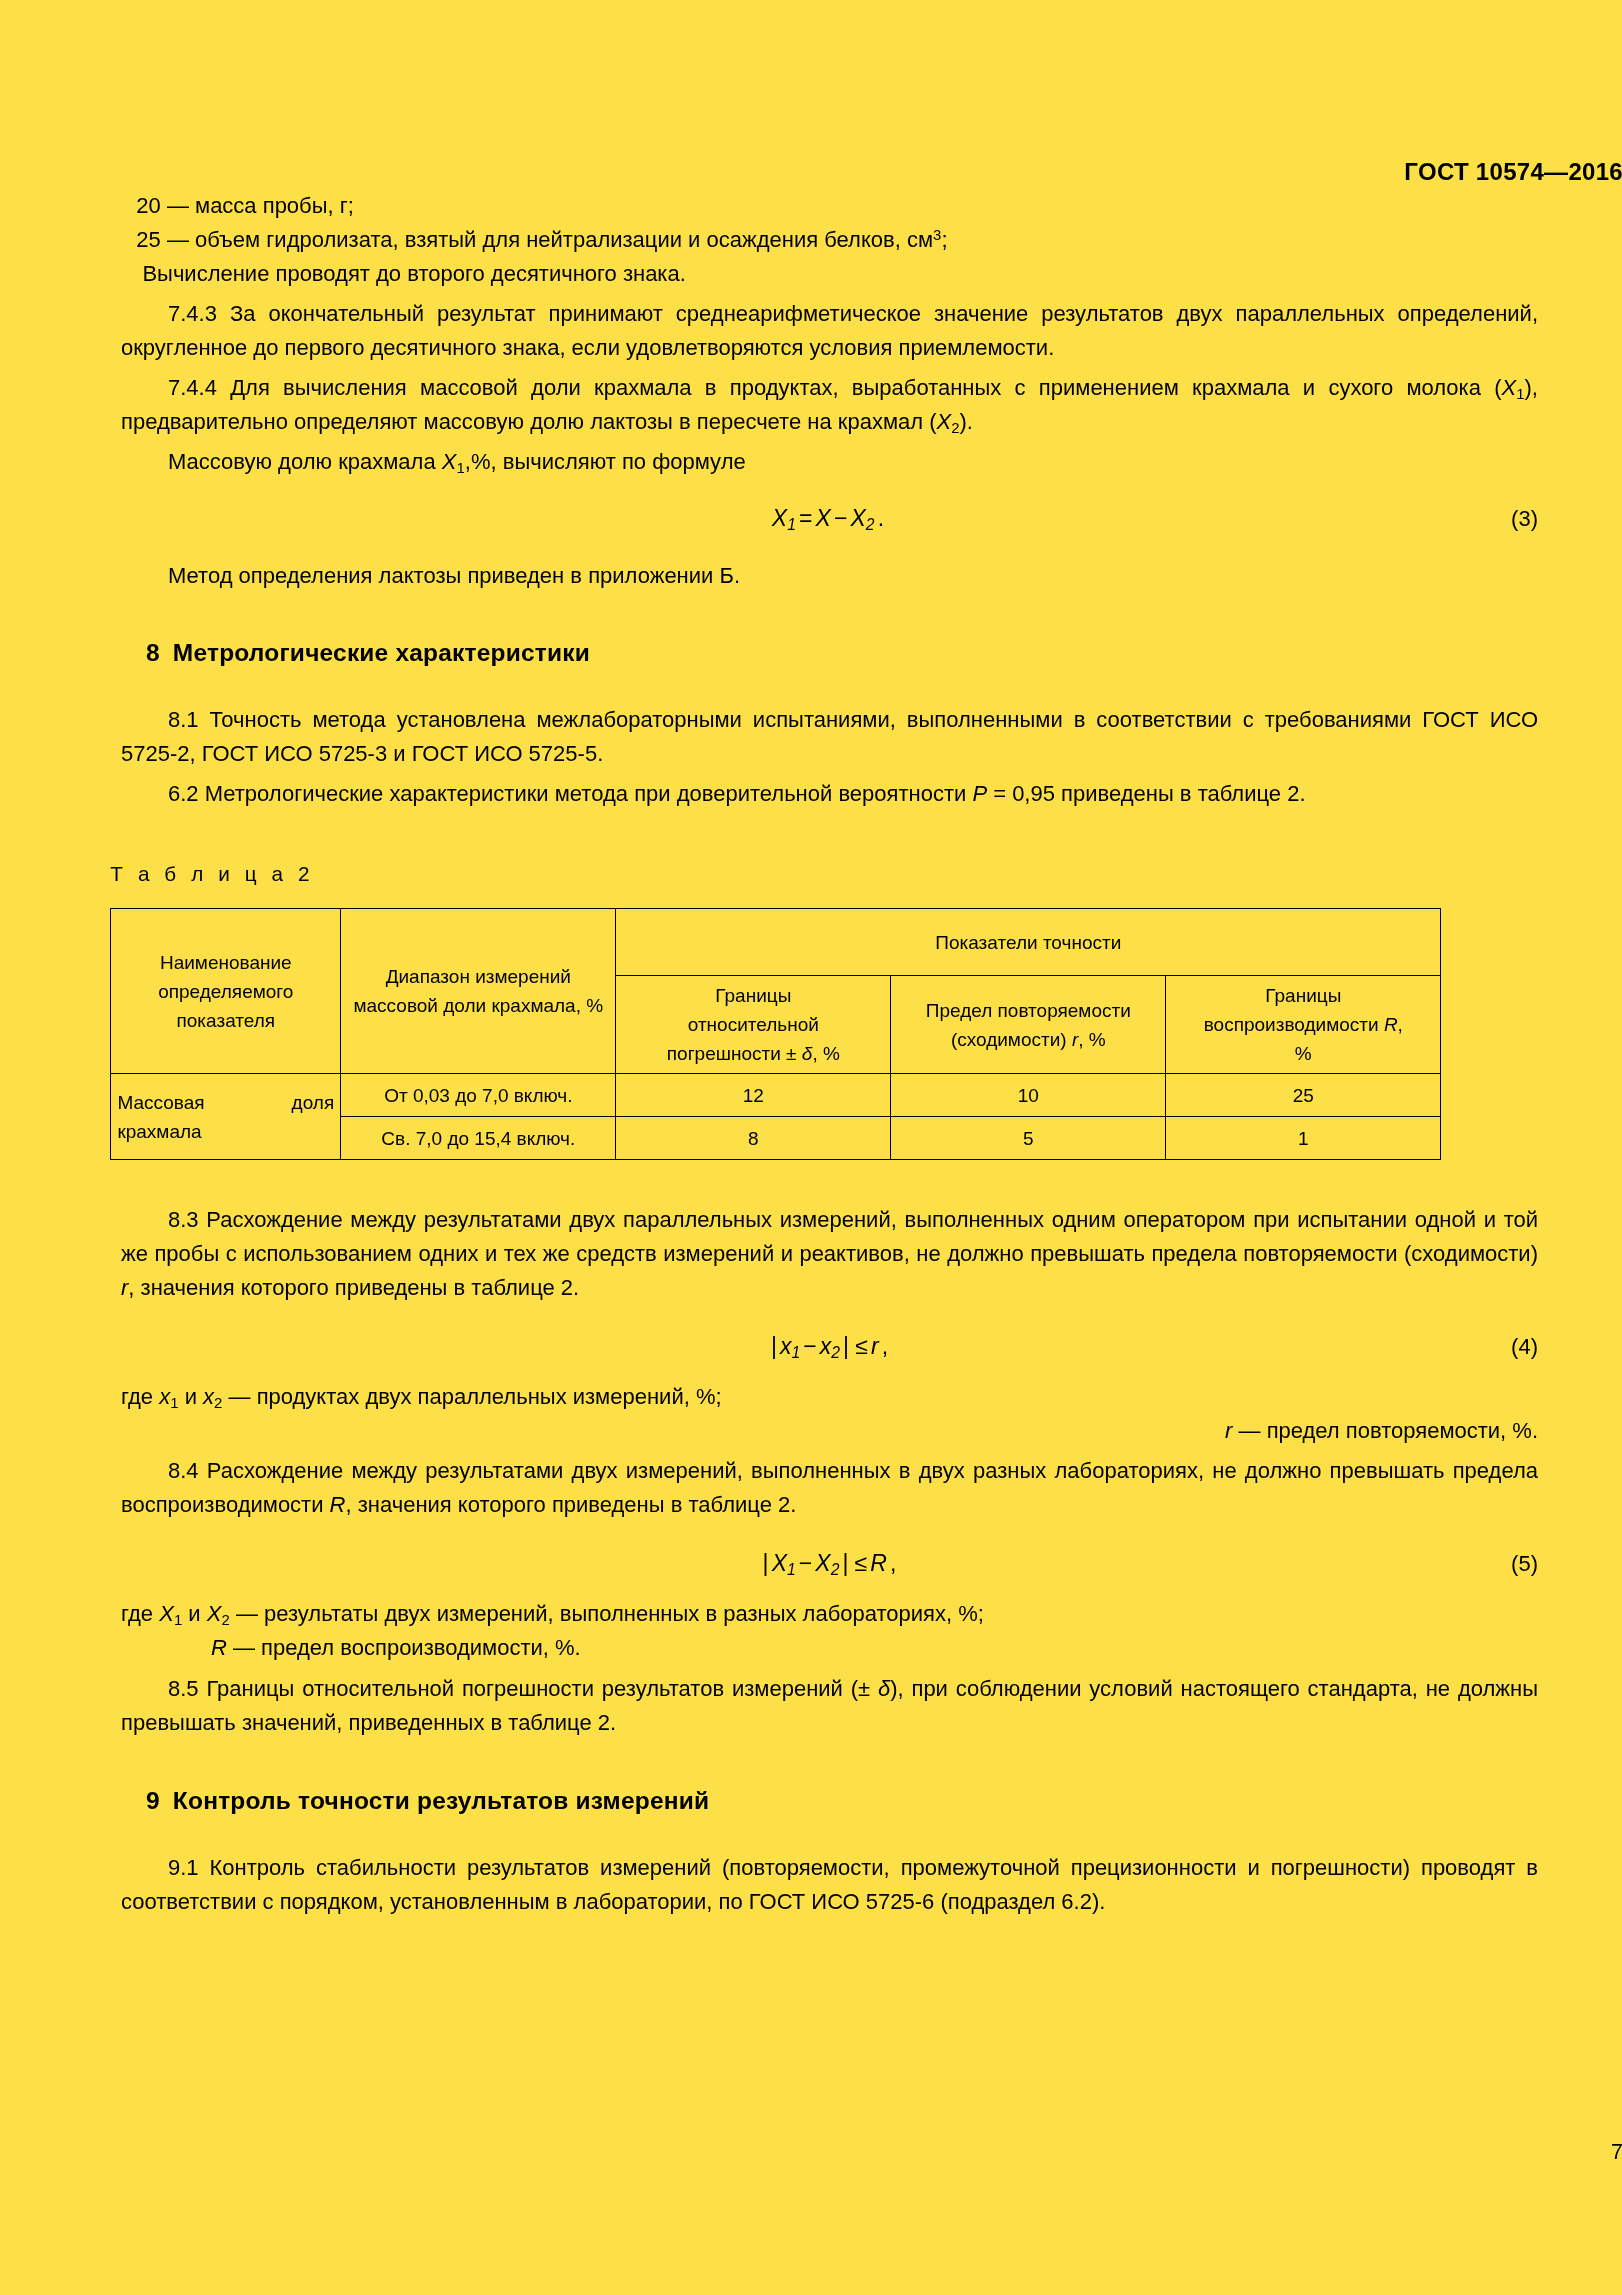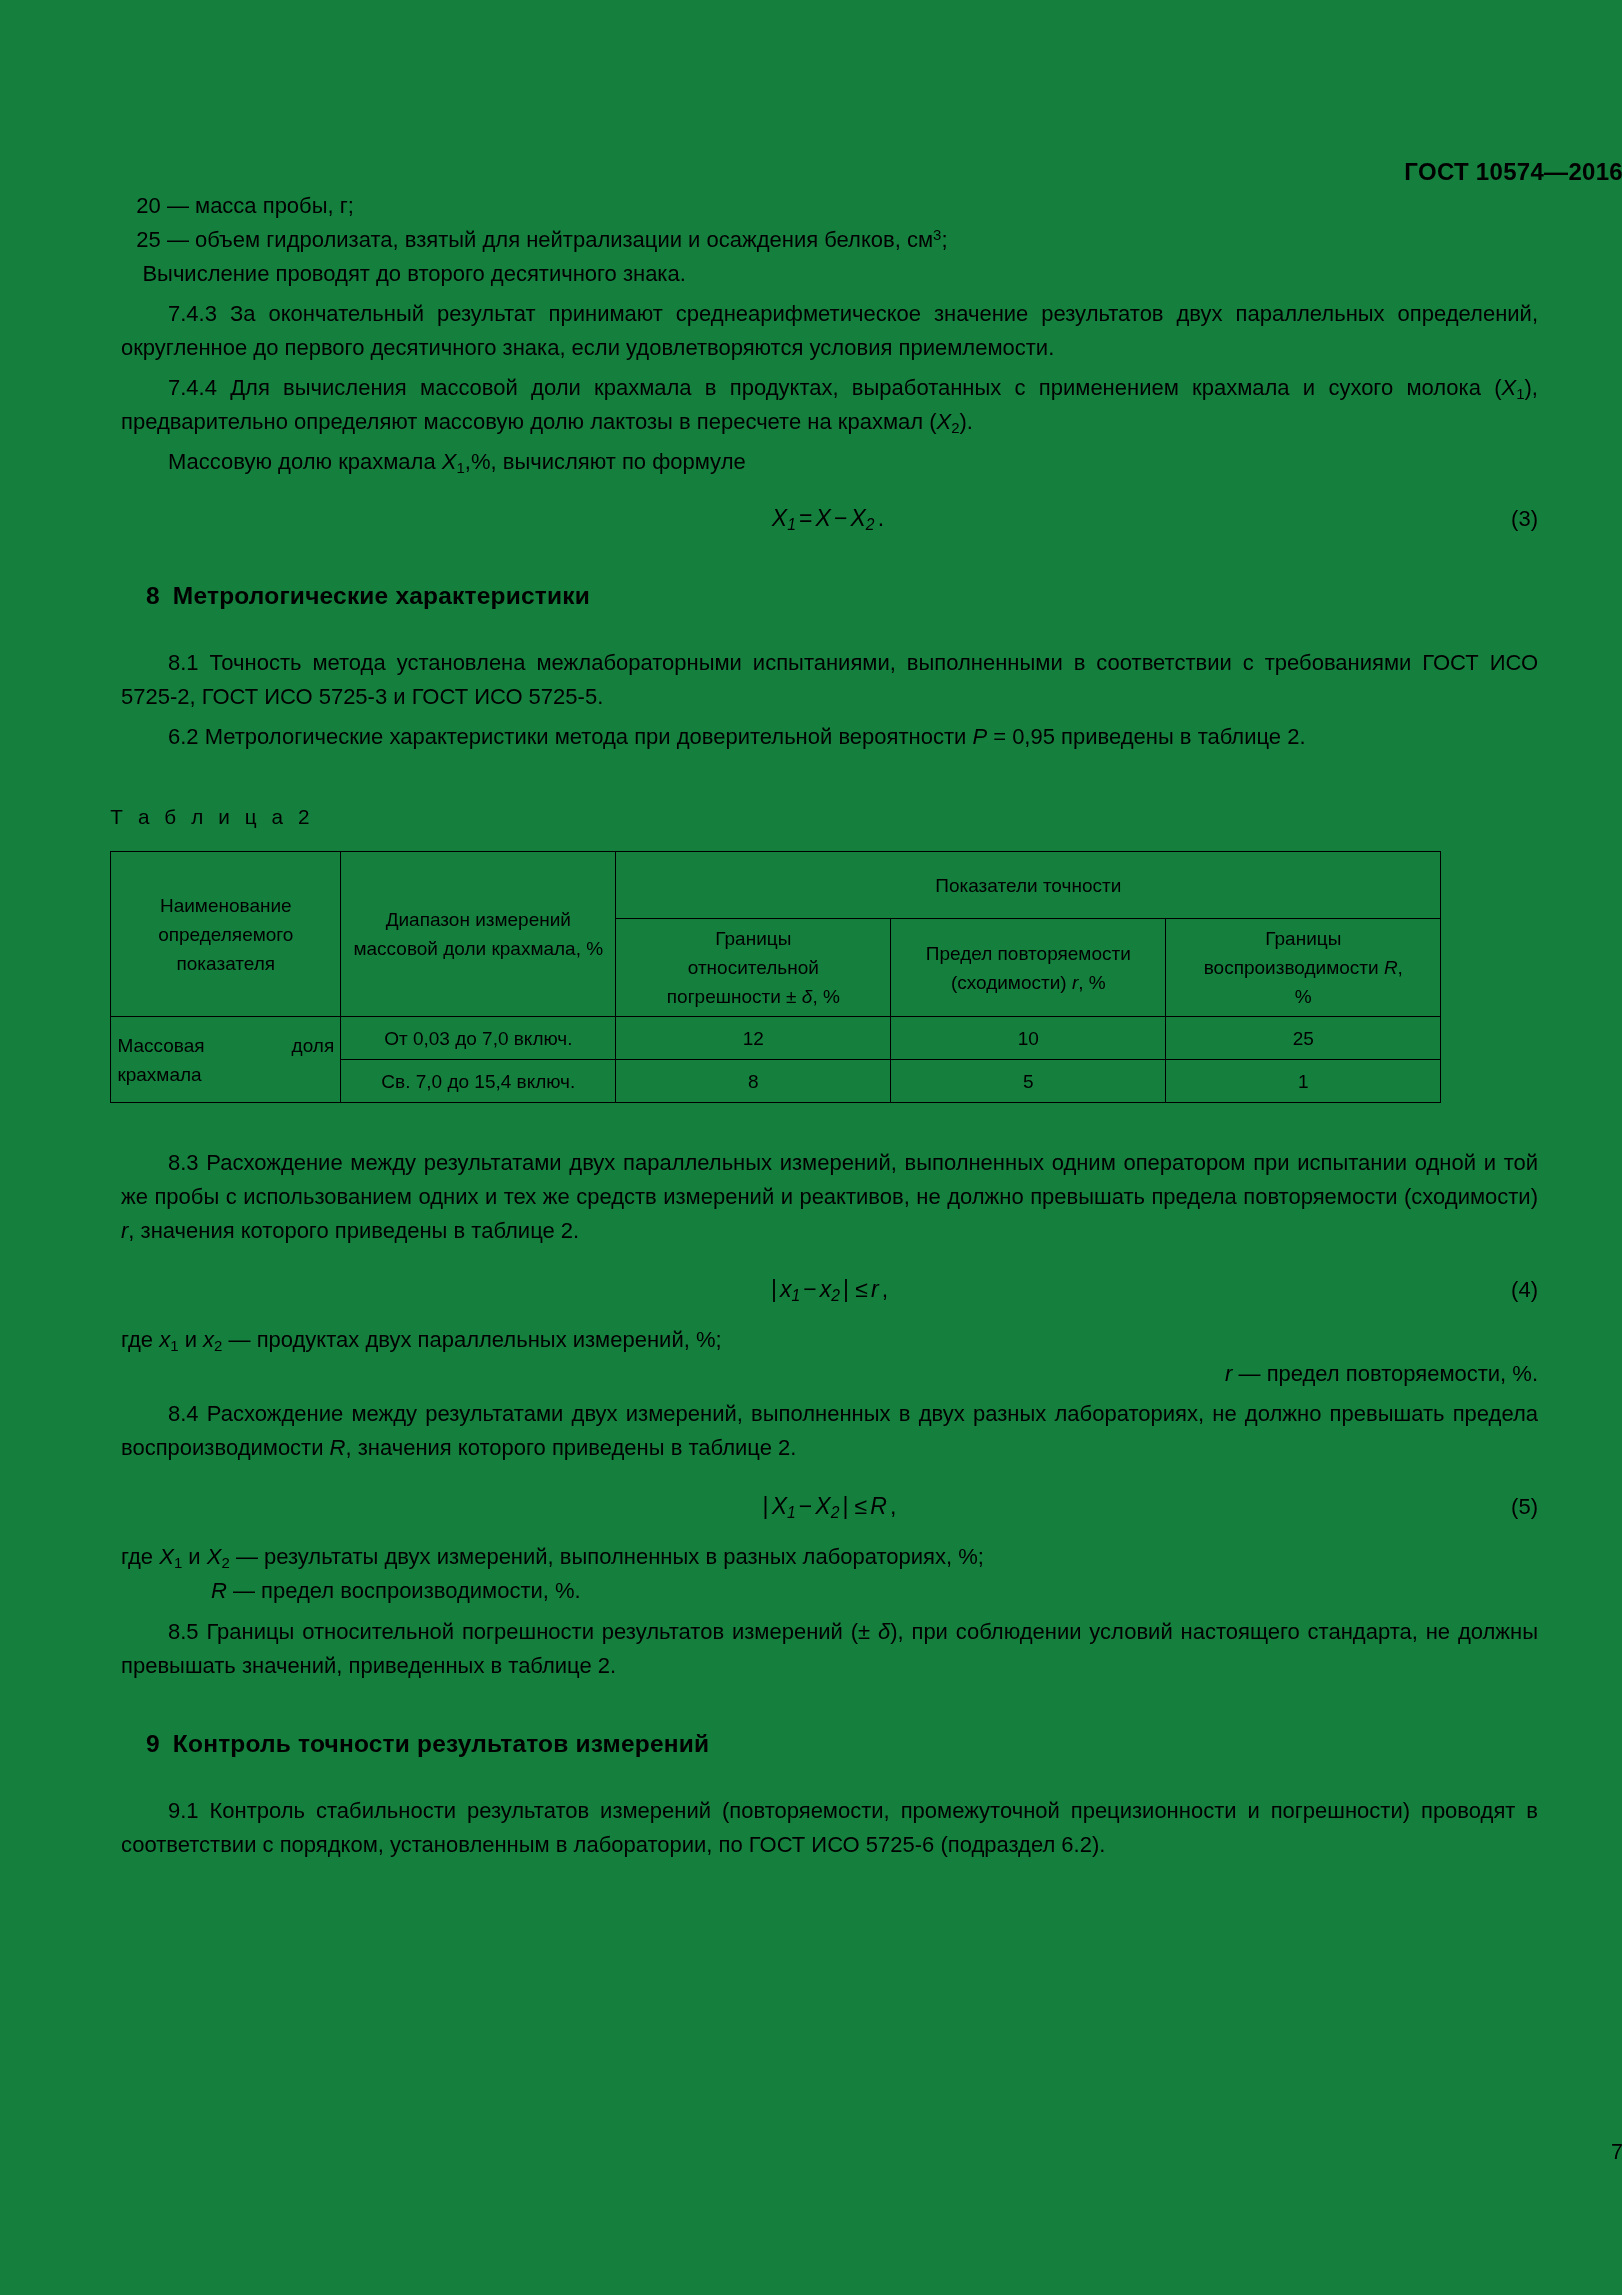--- a/index.html
+++ b/index.html
@@ -8,21 +8,21 @@
     background: #ffffff;
   }
   body {
     font-family: "Liberation Sans", sans-serif;
     color: #000000;
   }
   .page {
     position: relative;
     width: 1623px;
     height: 2295px;
-    background: #15803d;
+    background: #fde047;
     overflow: hidden;
     box-sizing: border-box;
     padding: 0;
   }
   .content {
     position: absolute;
     left: 121px;
     top: 0;
     width: 1417px;
   }
@@ -172,20 +172,21 @@
 
     <p class="ind sp-s"><span>7.4.4  Для вычисления массовой доли крахмала в продуктах, выработанных с применением крахмала и сухого молока (</span><span class="it">X</span><sub>1</sub><span>), предварительно определяют массовую долю лактозы в пересчете на крахмал (</span><span class="it">X</span><sub>2</sub><span>).</span></p>
 
     <p class="ind nojust sp-s"><span>Массовую долю крахмала </span><span class="it">X</span><sub>1</sub><span>,%, вычисляют по формуле</span></p>
 
     <div class="formula-row" style="margin-top:22px;">
       <div class="formula"><span>X</span><sub>1</sub><span class="op">=</span><span>X</span><span class="op">−</span><span>X</span><sub>2</sub><span class="op">.</span></div>
       <div class="eqnum">(3)</div>
     </div>
 
+    <p class="ind nojust" style="margin-top:23px;">Метод определения лактозы приведен в приложении Б.</p>
 
     <h2 style="margin-top:46px; padding-left:17px;"><span class="h-num">8</span><span>Метрологические характеристики</span></h2>
 
     <p class="ind" style="margin-top:36px;">8.1  Точность метода установлена межлабораторными испытаниями, выполненными в соответствии с требованиями ГОСТ ИСО 5725-2, ГОСТ ИСО 5725-3 и ГОСТ ИСО 5725-5.</p>
 
     <p class="ind sp-s"><span>6.2  Метрологические характеристики метода при доверительной вероятности </span><span class="it">P</span><span> = 0,95 приведены в таблице 2.</span></p>
 
     <p class="table-caption" style="margin-top:46px; margin-left:-10.7px;">Т а б л и ц а  2</p>
 
     <table class="t2" style="margin-top:17px; margin-left:-10.7px;">

